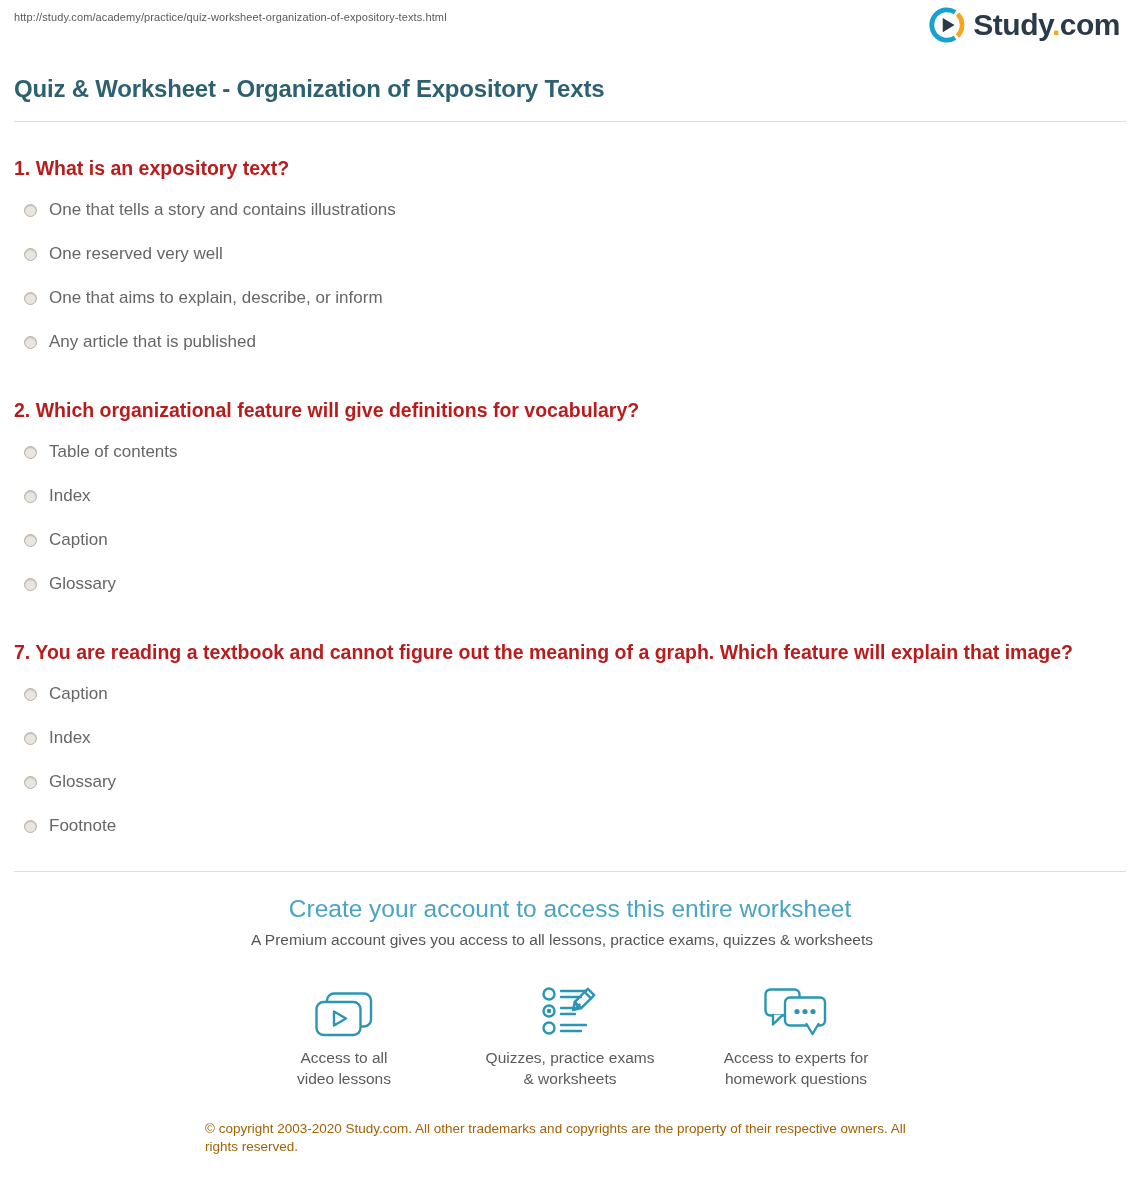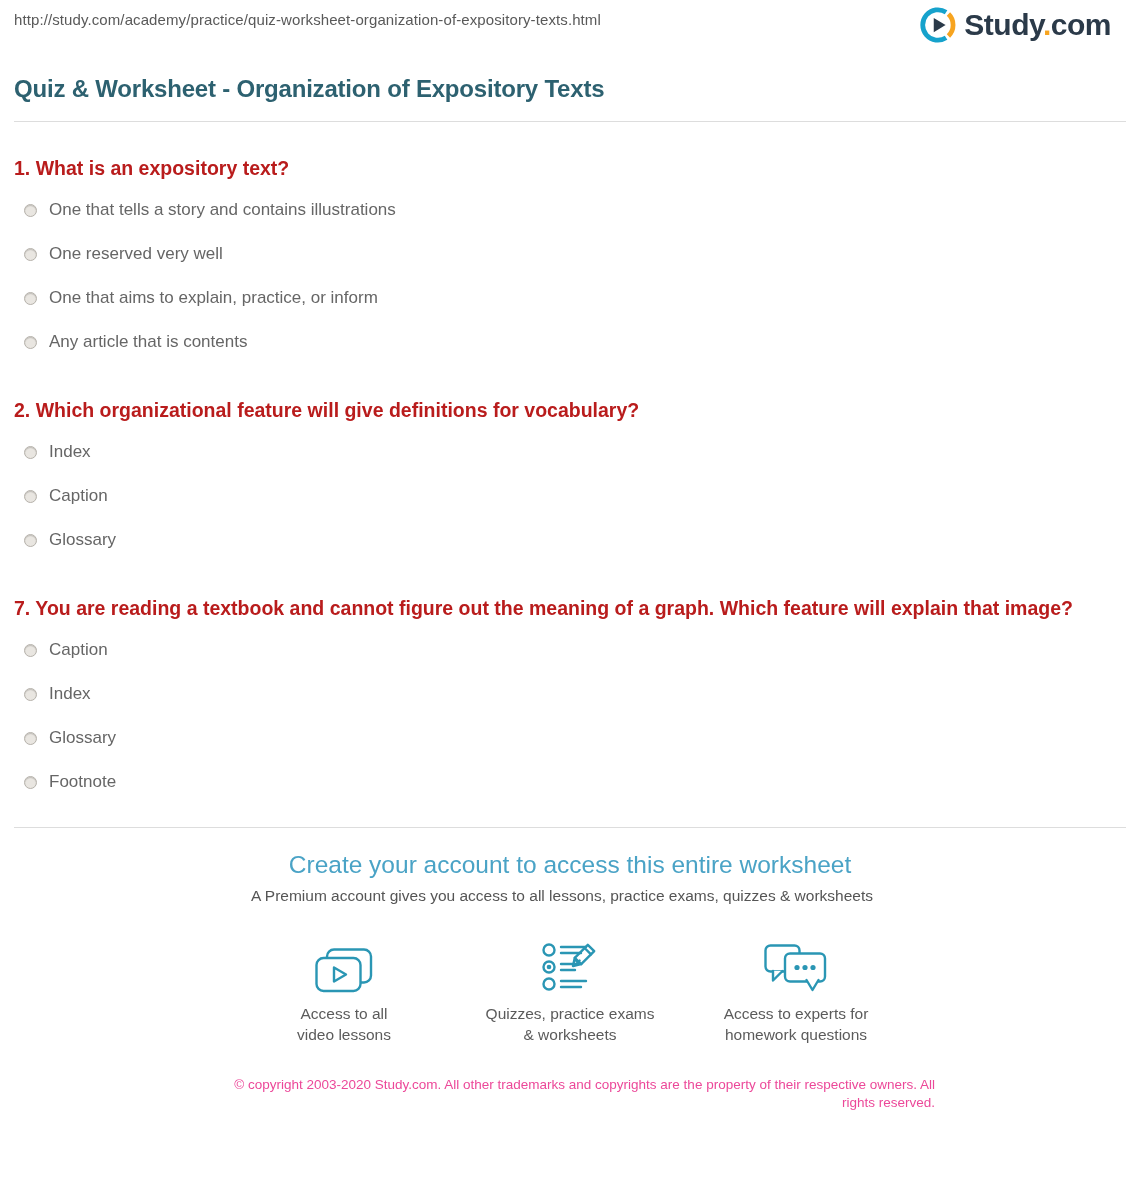--- a/index.html
+++ b/index.html
@@ -5,22 +5,22 @@
   html,body{margin:0;padding:0;}
   body{
     width:1140px;height:1197px;
     background:#ffffff;
     font-family:"Liberation Sans","DejaVu Sans",sans-serif;
     position:relative;
     overflow:hidden;
   }
   
   .header{position:relative;height:56px;}
-  .url{position:absolute;left:14px;top:11px;font-size:15px;color:#595959;letter-spacing:0.1px;}
-  .logo{position:absolute;right:29px;top:6px;display:flex;align-items:center;gap:7px;cursor:pointer;}
+  .url{position:absolute;left:14px;top:11px;font-size:11px;color:#595959;letter-spacing:0.1px;}
+  .logo{position:absolute;right:20px;top:6px;display:flex;align-items:center;gap:7px;cursor:pointer;}
   .logo-text{font-size:30px;font-weight:700;letter-spacing:-0.5px;color:#2b3a49;}
   .logo-text .dot{color:#f7a41f;}
   
   h1.page-title{
     margin:16px 14px 0 14px;
     font-size:24px;line-height:34px;font-weight:700;
     color:#2d6170;letter-spacing:-0.2px;
   }
   hr.divider{border:none;border-top:1px solid #ddd;margin:15px 14px 0 14px;}
   
@@ -45,22 +45,22 @@
   }
   .cta-sub{margin:6px 16px 0 0;text-align:center;font-size:15.5px;line-height:20px;color:#555;}
   .benefits{
     margin:30px auto 4px auto;width:680px;
     display:flex;justify-content:center;
   }
   .benefit{width:226px;display:flex;flex-direction:column;align-items:center;}
   .benefit-iconbox{height:58px;display:flex;align-items:flex-end;justify-content:center;}
   .benefit-label{margin-top:9px;text-align:center;font-size:15.5px;line-height:21px;color:#5b5b5b;}
   .copyright{
-    margin:31px auto 0 auto;width:730px;text-align:right;
-    font-size:13.5px;line-height:17.5px;color:#ec4899;
+    margin:31px auto 0 auto;width:730px;text-align:left;
+    font-size:13.5px;line-height:17.5px;color:#a16207;
   }
   svg{display:block;}
 </style>
 </head>
 <body>
 
 <div class="header">
   <div class="url">http://study.com/academy/practice/quiz-worksheet-organization-of-expository-texts.html</div>
   <div class="logo">
     <span>
@@ -85,32 +85,36 @@
       <div class="opt">
         <span class="radio"></span>
         <span class="opt-label">One that tells a story and contains illustrations</span>
       </div>
       <div class="opt">
         <span class="radio"></span>
         <span class="opt-label">One reserved very well</span>
       </div>
       <div class="opt">
         <span class="radio"></span>
-        <span class="opt-label">One that aims to explain, practice, or inform</span>
-      </div>
-      <div class="opt">
-        <span class="radio"></span>
-        <span class="opt-label">Any article that is contents</span>
+        <span class="opt-label">One that aims to explain, describe, or inform</span>
+      </div>
+      <div class="opt">
+        <span class="radio"></span>
+        <span class="opt-label">Any article that is published</span>
       </div>
     </div>
   </div>
 
   <div>
     <h2 class="question">2. Which organizational feature will give definitions for vocabulary?</h2>
     <div class="options">
+      <div class="opt">
+        <span class="radio"></span>
+        <span class="opt-label">Table of contents</span>
+      </div>
       <div class="opt">
         <span class="radio"></span>
         <span class="opt-label">Index</span>
       </div>
       <div class="opt">
         <span class="radio"></span>
         <span class="opt-label">Caption</span>
       </div>
       <div class="opt">
         <span class="radio"></span>

